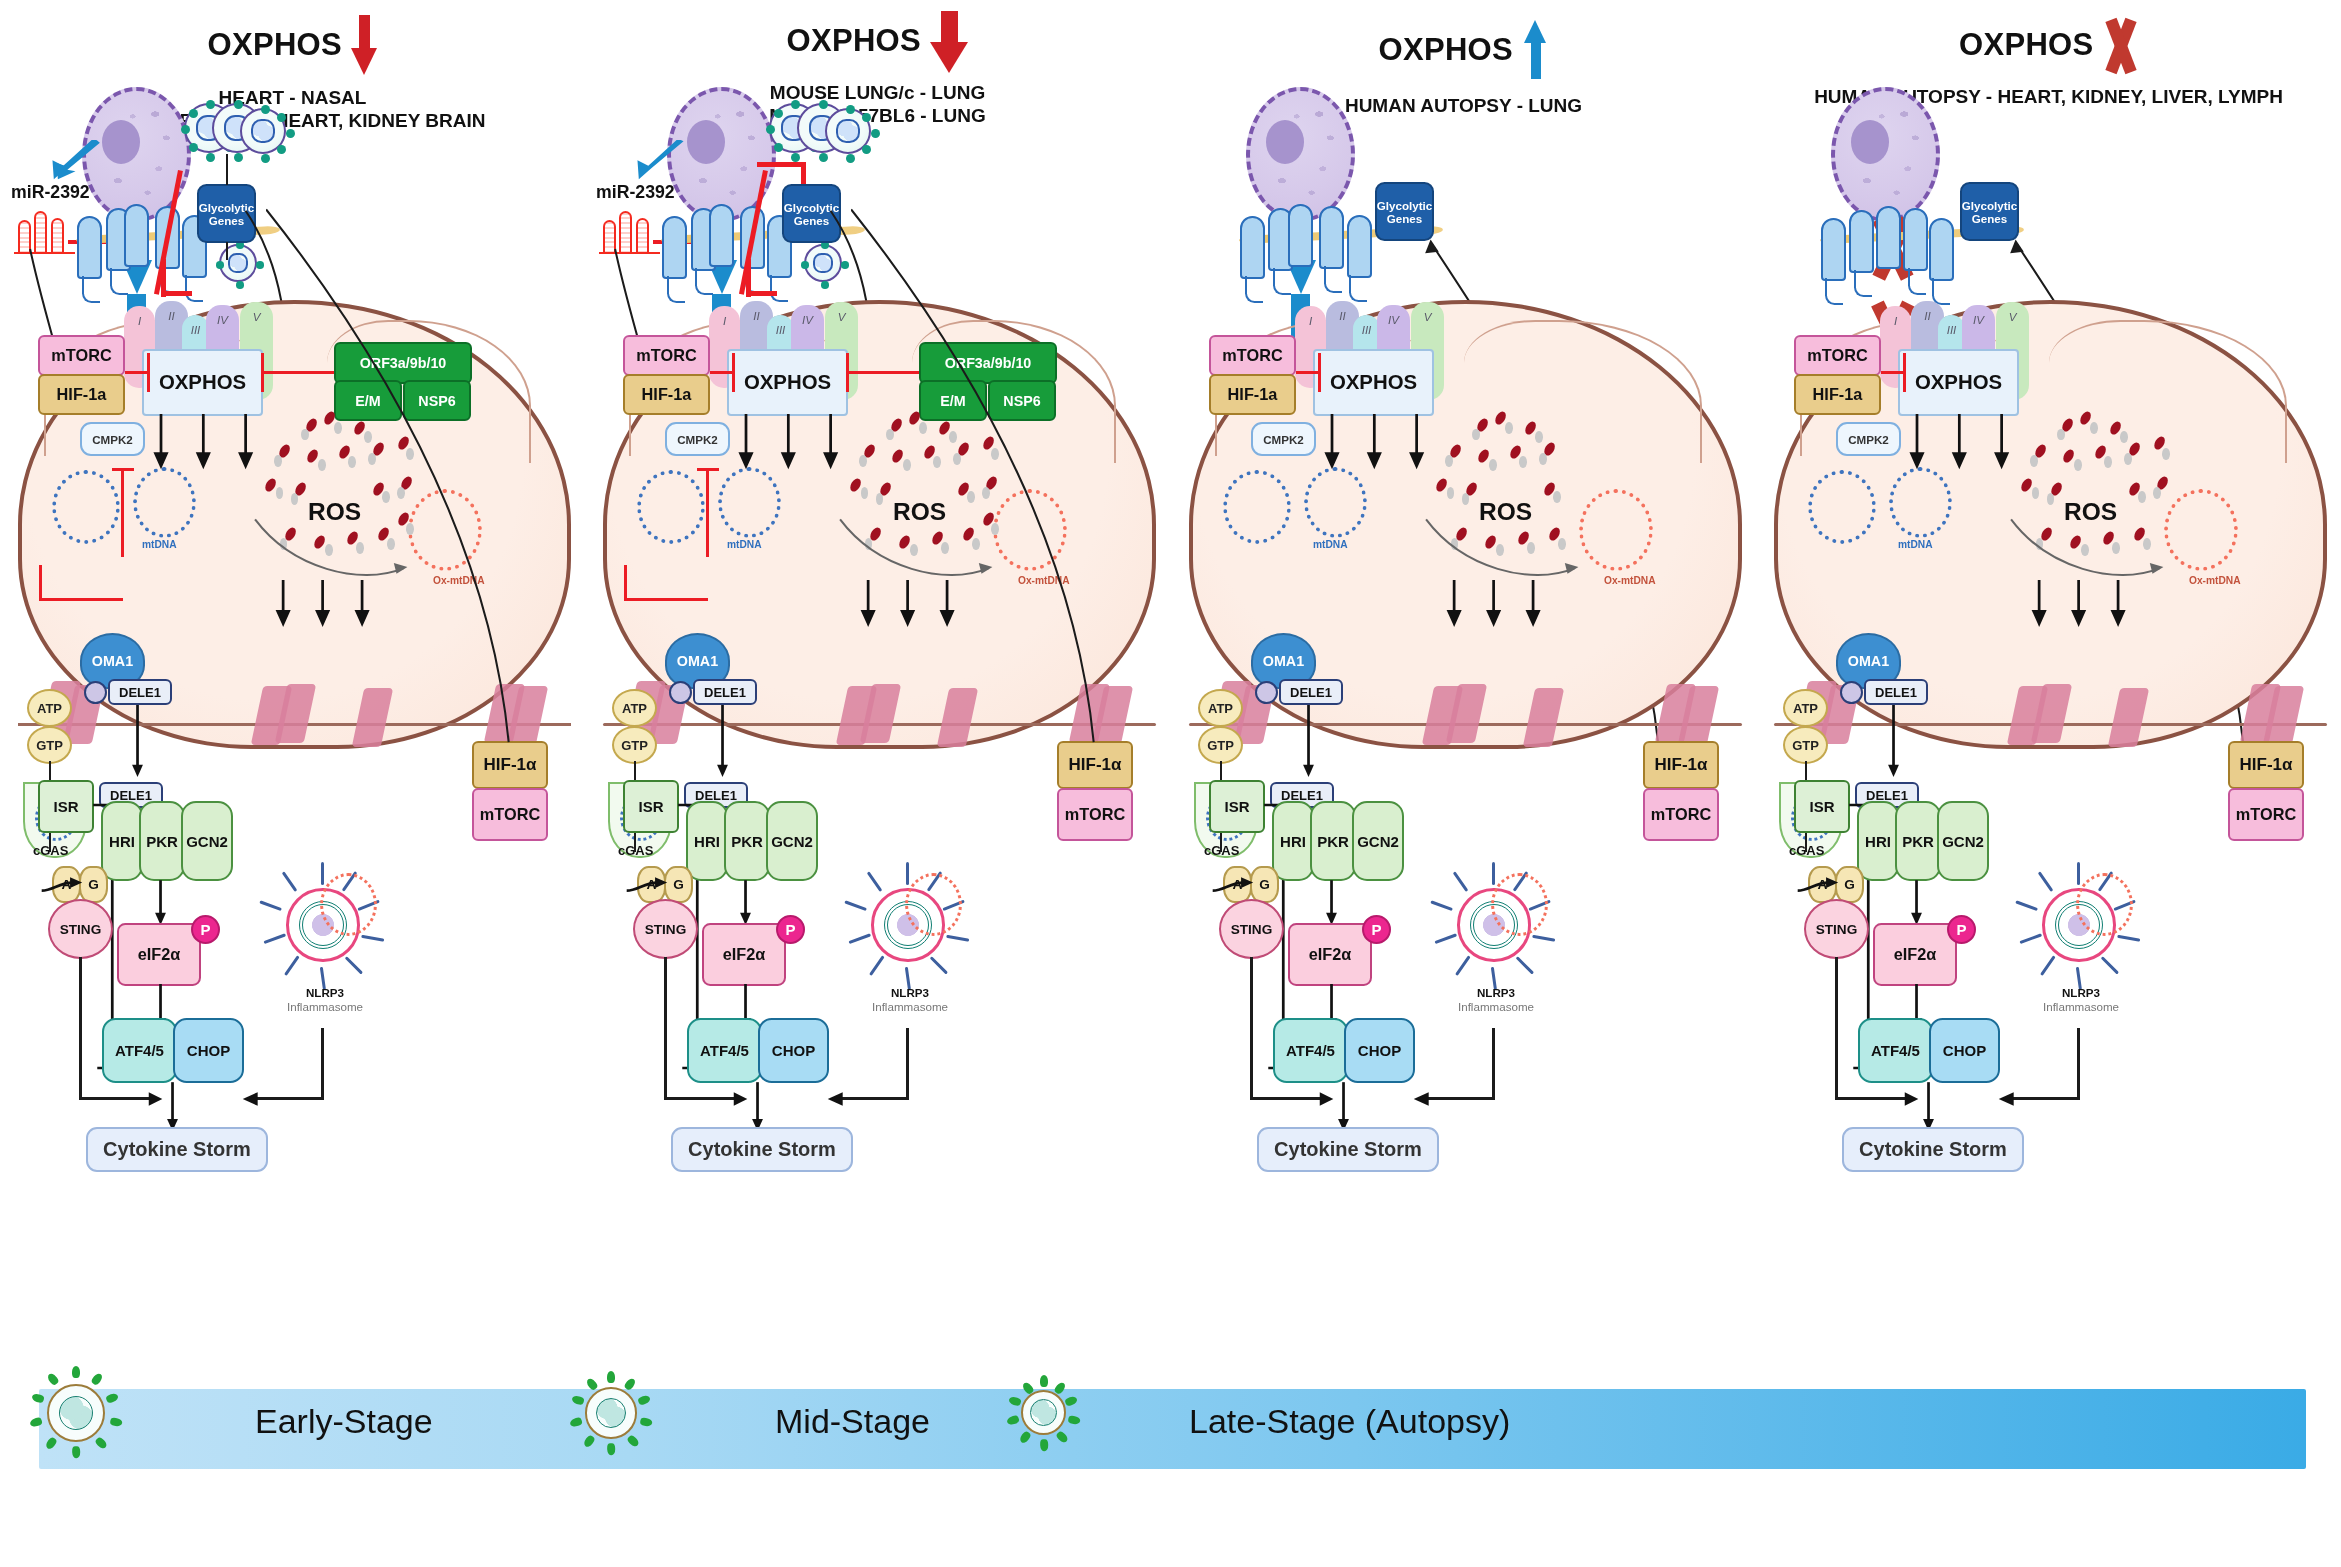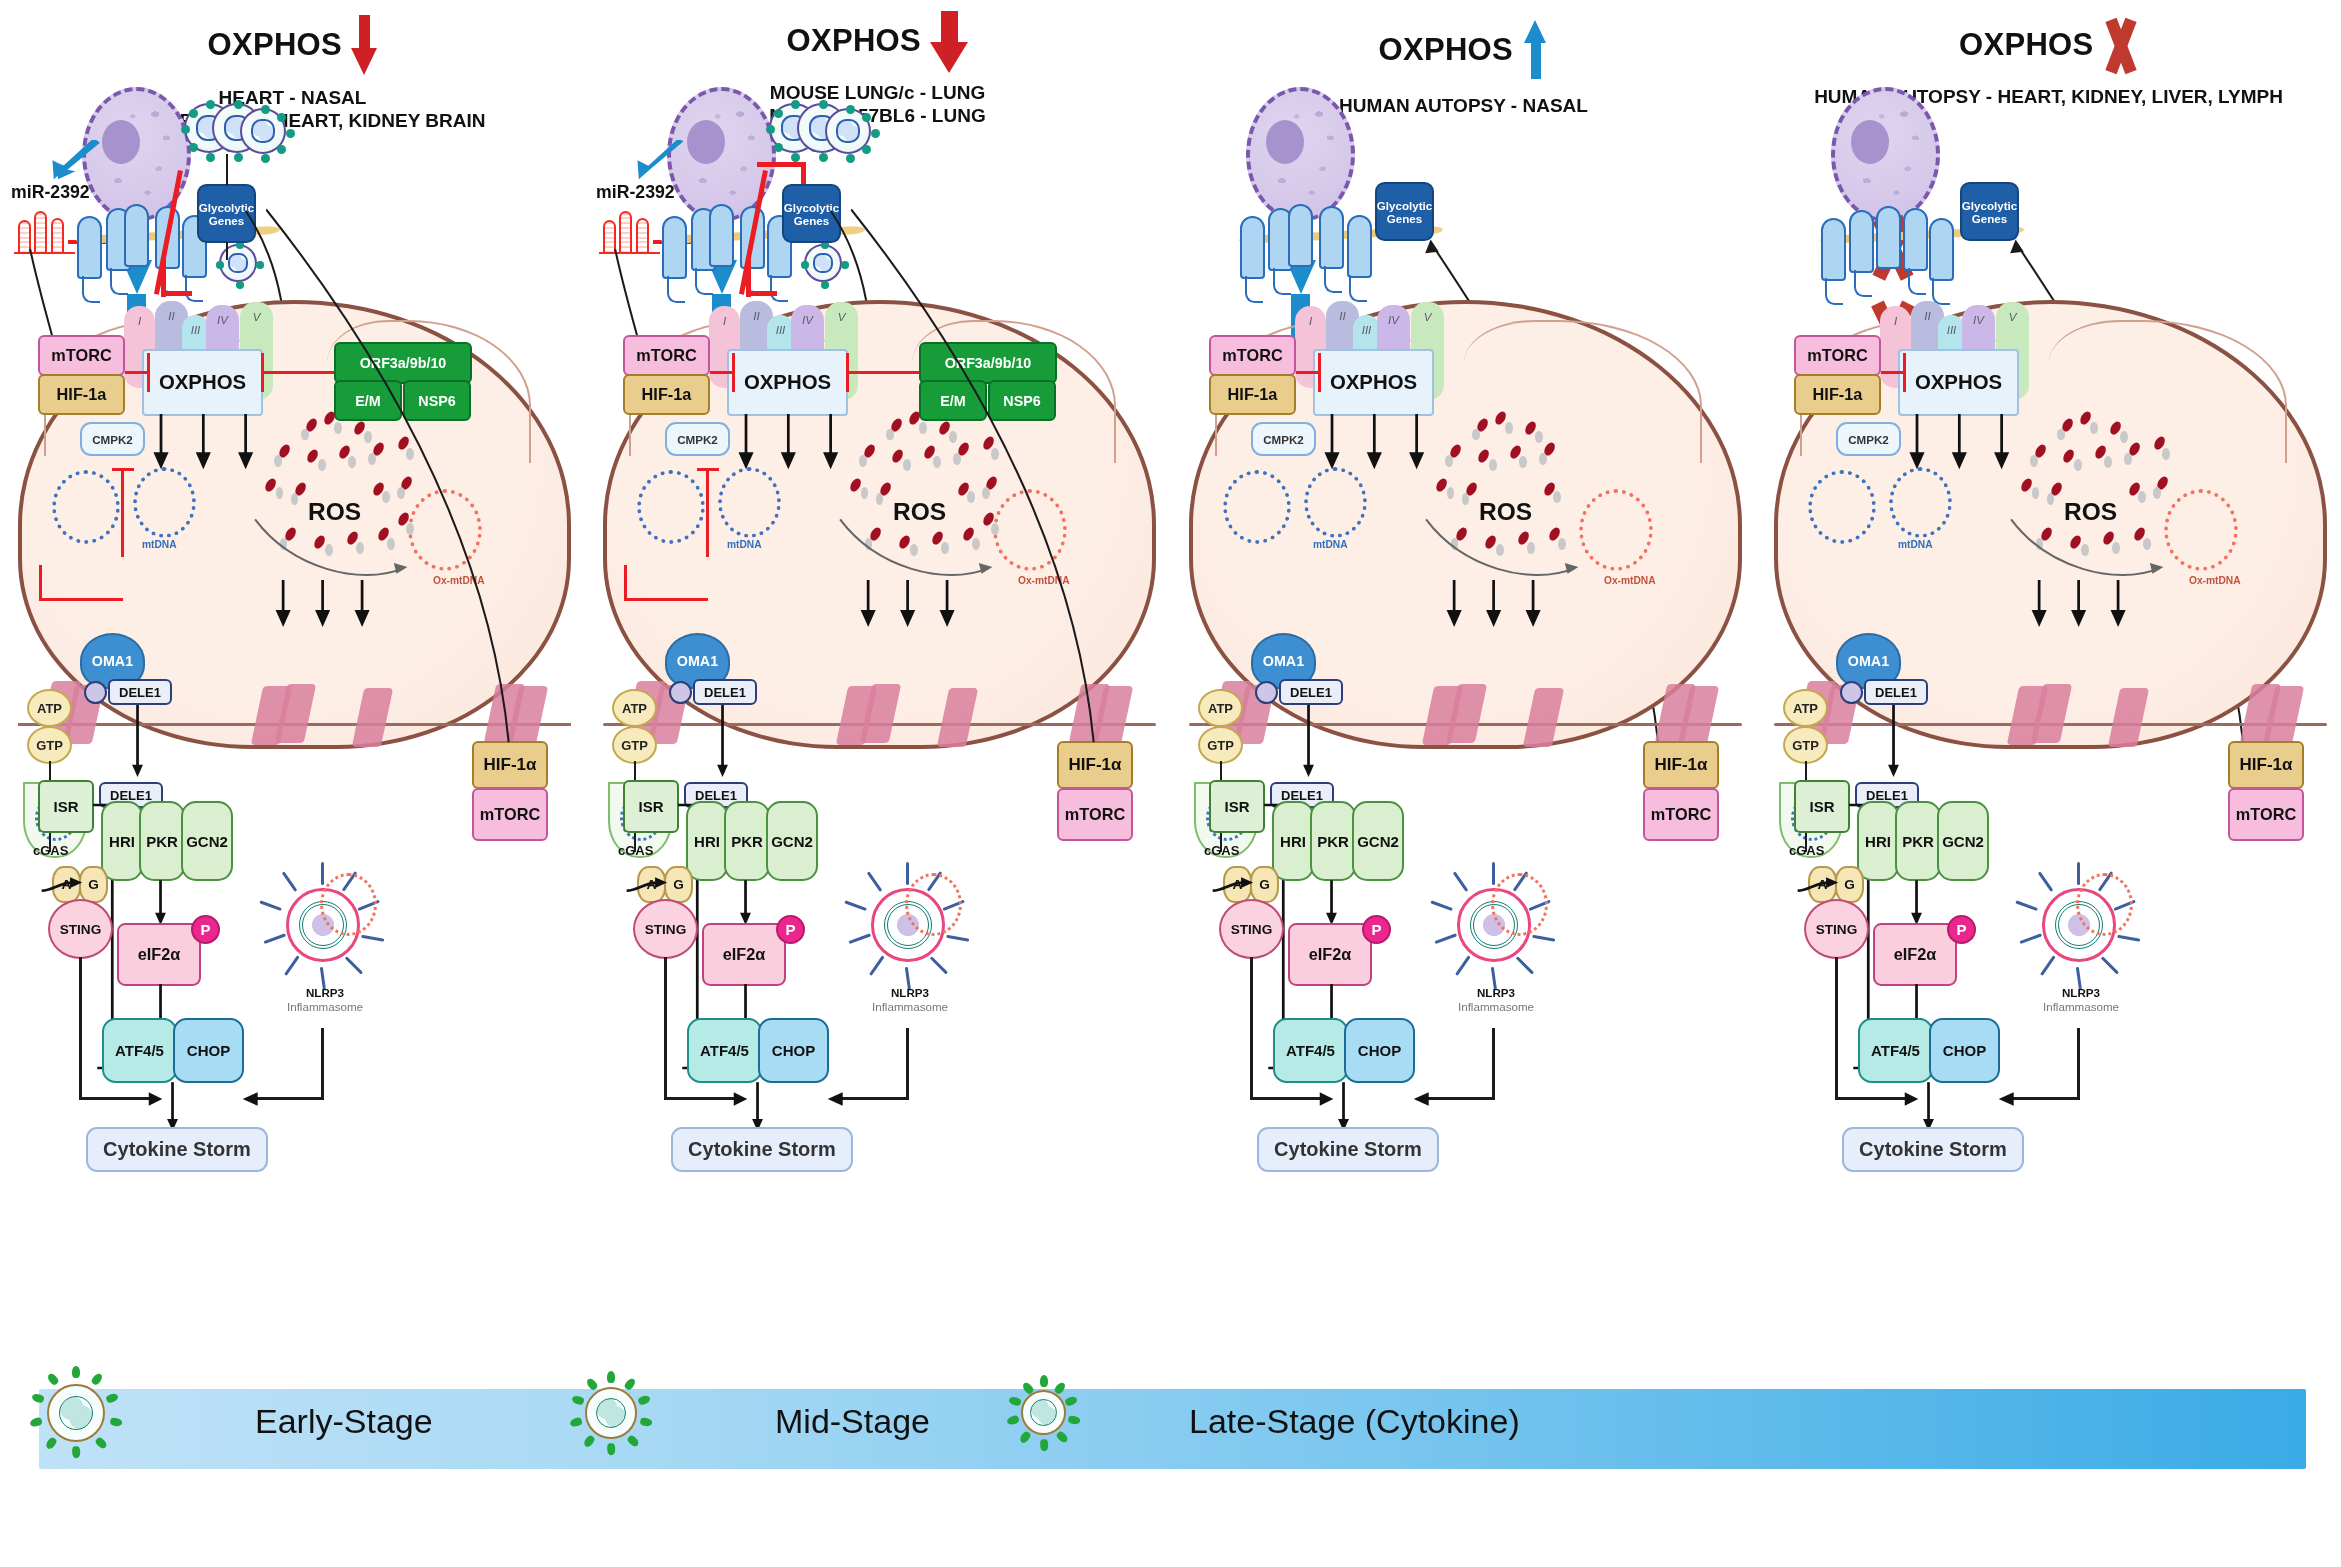--- a/index.html
+++ b/index.html
@@ -207,21 +207,21 @@
 </div>
 
 <div class="panel-head" style="left:1171px;top:20.4px;width:585px;">
   <div class="oxphos-row">
     <span class="oxphos-word">OXPHOS</span>
     <span class="arr-up">
         <span class="hd"></span>
         <span class="sh"></span>
       </span>
   </div>
-  <div class="sub-line" style="margin-top:15px;">HUMAN AUTOPSY -  NASAL</div>
+  <div class="sub-line" style="margin-top:15px;">HUMAN AUTOPSY -  LUNG</div>
 </div>
 
 <div class="panel-head" style="left:1756px;top:20.4px;width:585px;">
   <div class="oxphos-row">
     <span class="oxphos-word">OXPHOS</span>
     <span class="big-x">
         <i></i>
         <i></i>
       </span>
   </div>
@@ -1271,14 +1271,14 @@
     <u style="left:46px;top:2.7px;transform:rotate(38deg);"></u>
   <u style="left:57px;top:16.3px;transform:rotate(70deg);"></u>
     <u style="left:60px;top:35px;transform:rotate(100deg);"></u>
   <u style="left:48px;top:52px;transform:rotate(134deg);"></u>
     <u style="left:30px;top:60px;transform:rotate(178deg);"></u>
   <u style="left:11px;top:52px;transform:rotate(216deg);"></u>
     <u style="left:-1.4px;top:35px;transform:rotate(252deg);"></u>
   <u style="left:1.4px;top:16.3px;transform:rotate(288deg);"></u>
     <u style="left:13.6px;top:2.7px;transform:rotate(322deg);"></u>
 </div>
-<div class="stagetext" style="left:1189px;top:1402px;">Late-Stage (Cytokine)</div>
+<div class="stagetext" style="left:1189px;top:1402px;">Late-Stage (Autopsy)</div>
 
 
 </body></html>

